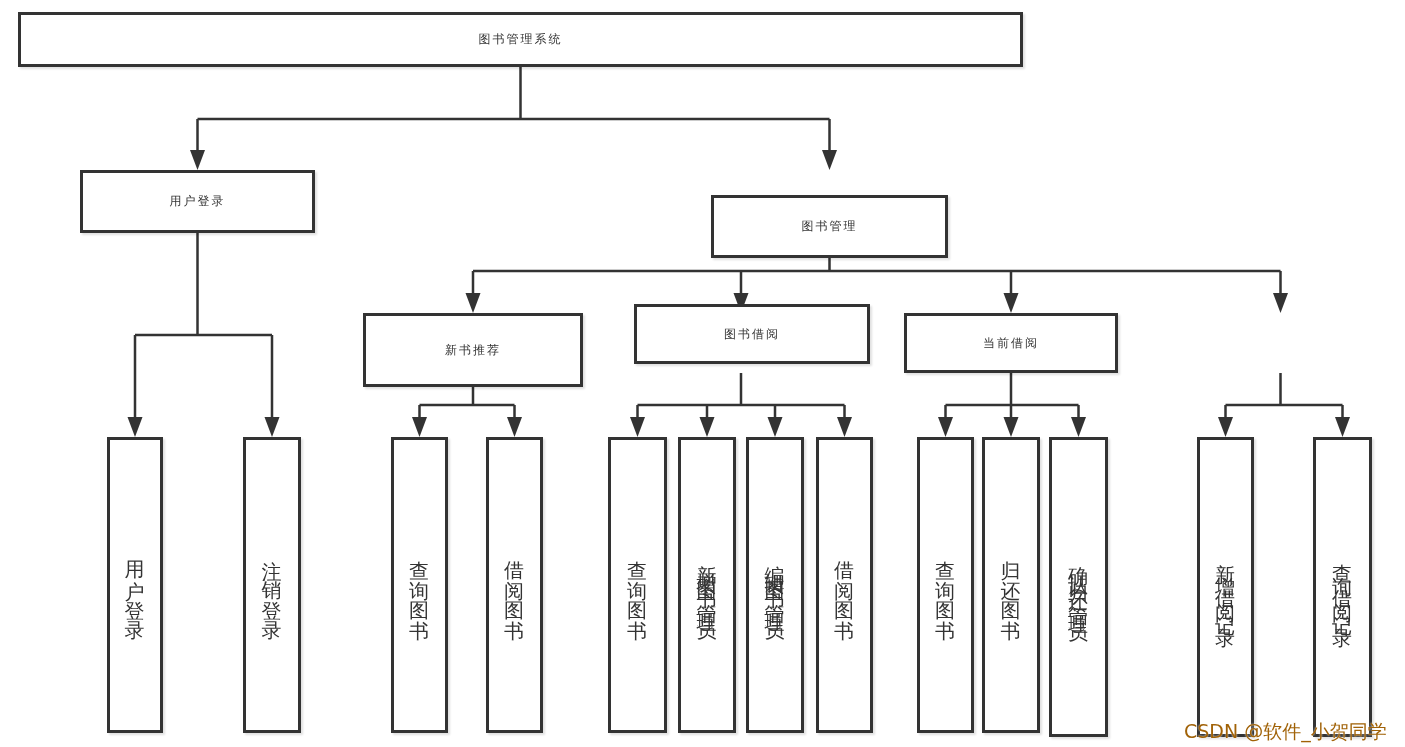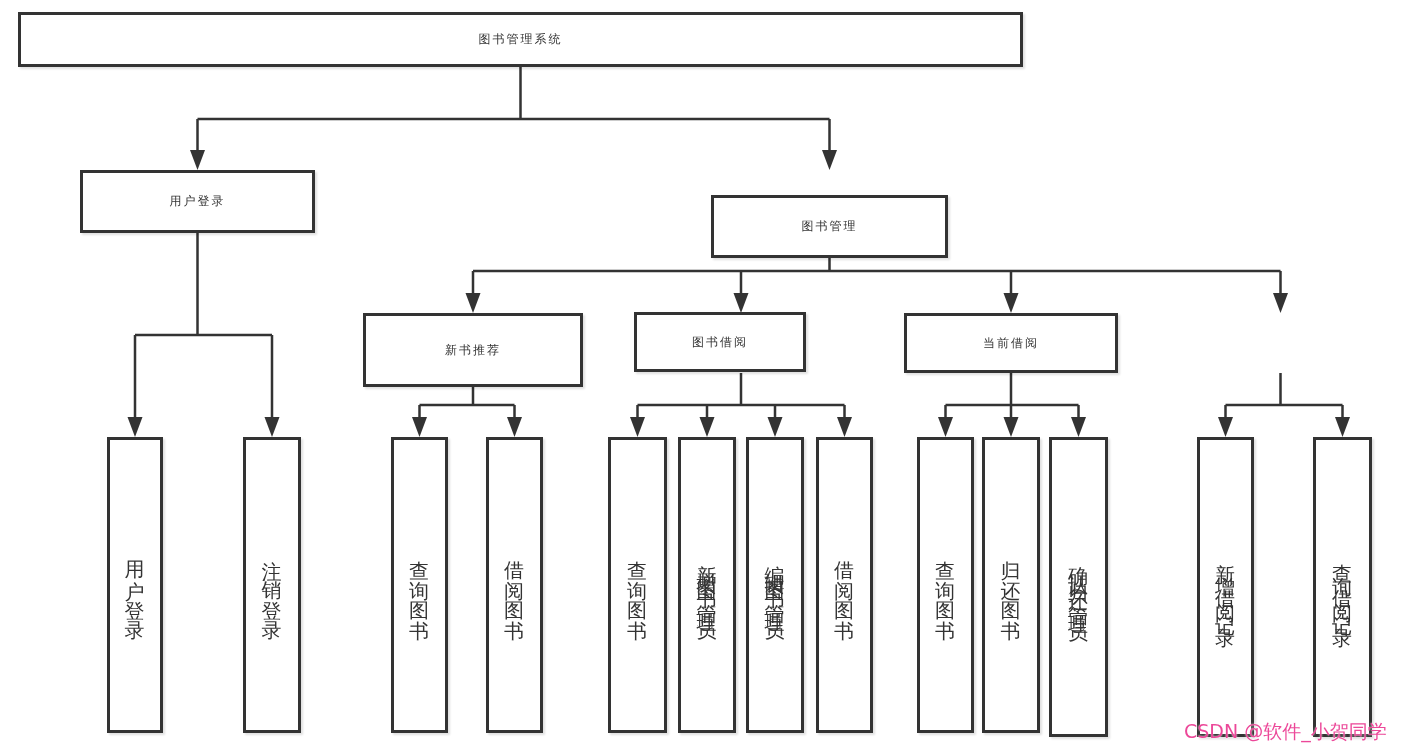--- a/index.html
+++ b/index.html
@@ -38,21 +38,21 @@
   }
   .ls-a .vtext { letter-spacing: 20px; }  
   .ls-b .vtext { letter-spacing: 13px; }  
   .ls-c .vtext { letter-spacing: 8px; }   
   #watermark {
     position: absolute;
     left: 1184px;
     top: 719px;
     z-index: 2;
     font-size: 19px;
-    color: #ec4899;
+    color: #a16207;
     text-shadow: 0 0 2px #ffffff;
     white-space: nowrap;
   }
 </style>
 </head>
 <body>
 
 <div id="canvas">
 
   <svg id="wires" width="1405" height="747" viewBox="0 0 1405 747">
@@ -94,21 +94,21 @@
       <polygon points="1335,417 1350,417 1342.5,437"></polygon>
     </g>
   </svg>
 
   <div class="node hnode" style="left:18px; top:12px; width:1005px; height:55px;">图书管理系统</div>
 
   <div class="node hnode" style="left:80px; top:170px; width:235px; height:63px;">用户登录</div>
   <div class="node hnode" style="left:711px; top:170px; width:237px; height:63px;margin-top:25px;">图书管理</div>
 
   <div class="node hnode" style="left:363px; top:313px; width:220px; height:74px;">新书推荐</div>
-  <div class="node hnode" style="left:634px; top:312px; width:172px; height:60px;">图书借阅</div>
+  <div class="node hnode" style="left:634px; top:304px; width:236px; height:60px;">图书借阅</div>
   <div class="node hnode" style="left:904px; top:313px; width:214px; height:60px;">当前借阅</div>
 
   <div class="node leaf ls-a" style="left:107px; top:437px; width:56px; height:296px;">
     <span class="vtext">用户登录</span>
   </div>
   <div class="node leaf ls-a" style="left:243px; top:437px; width:58px; height:296px;">
     <span class="vtext">注销登录</span>
   </div>
 
   <div class="node leaf ls-a" style="left:391px; top:437px; width:57px; height:296px;">

